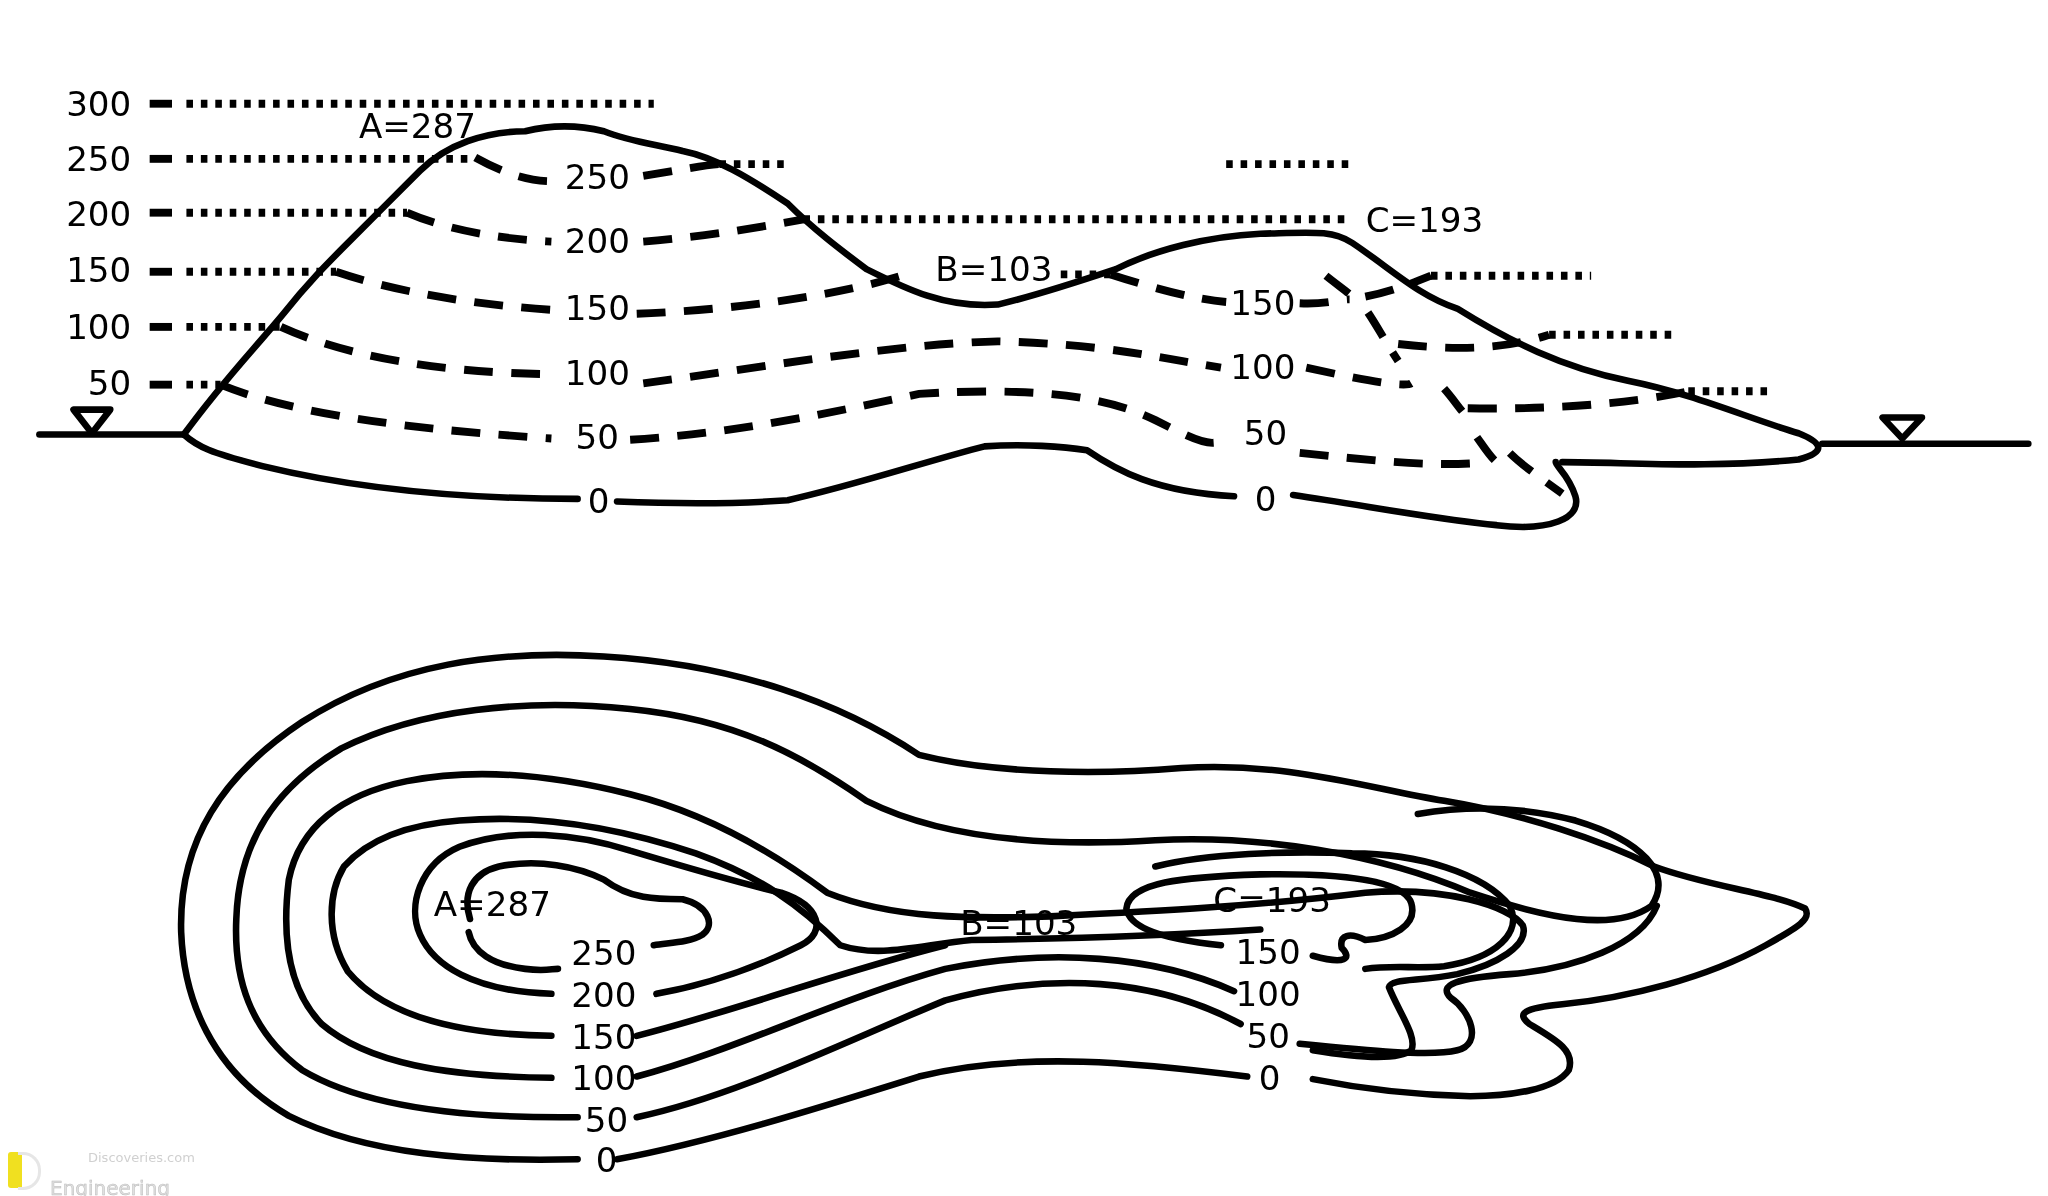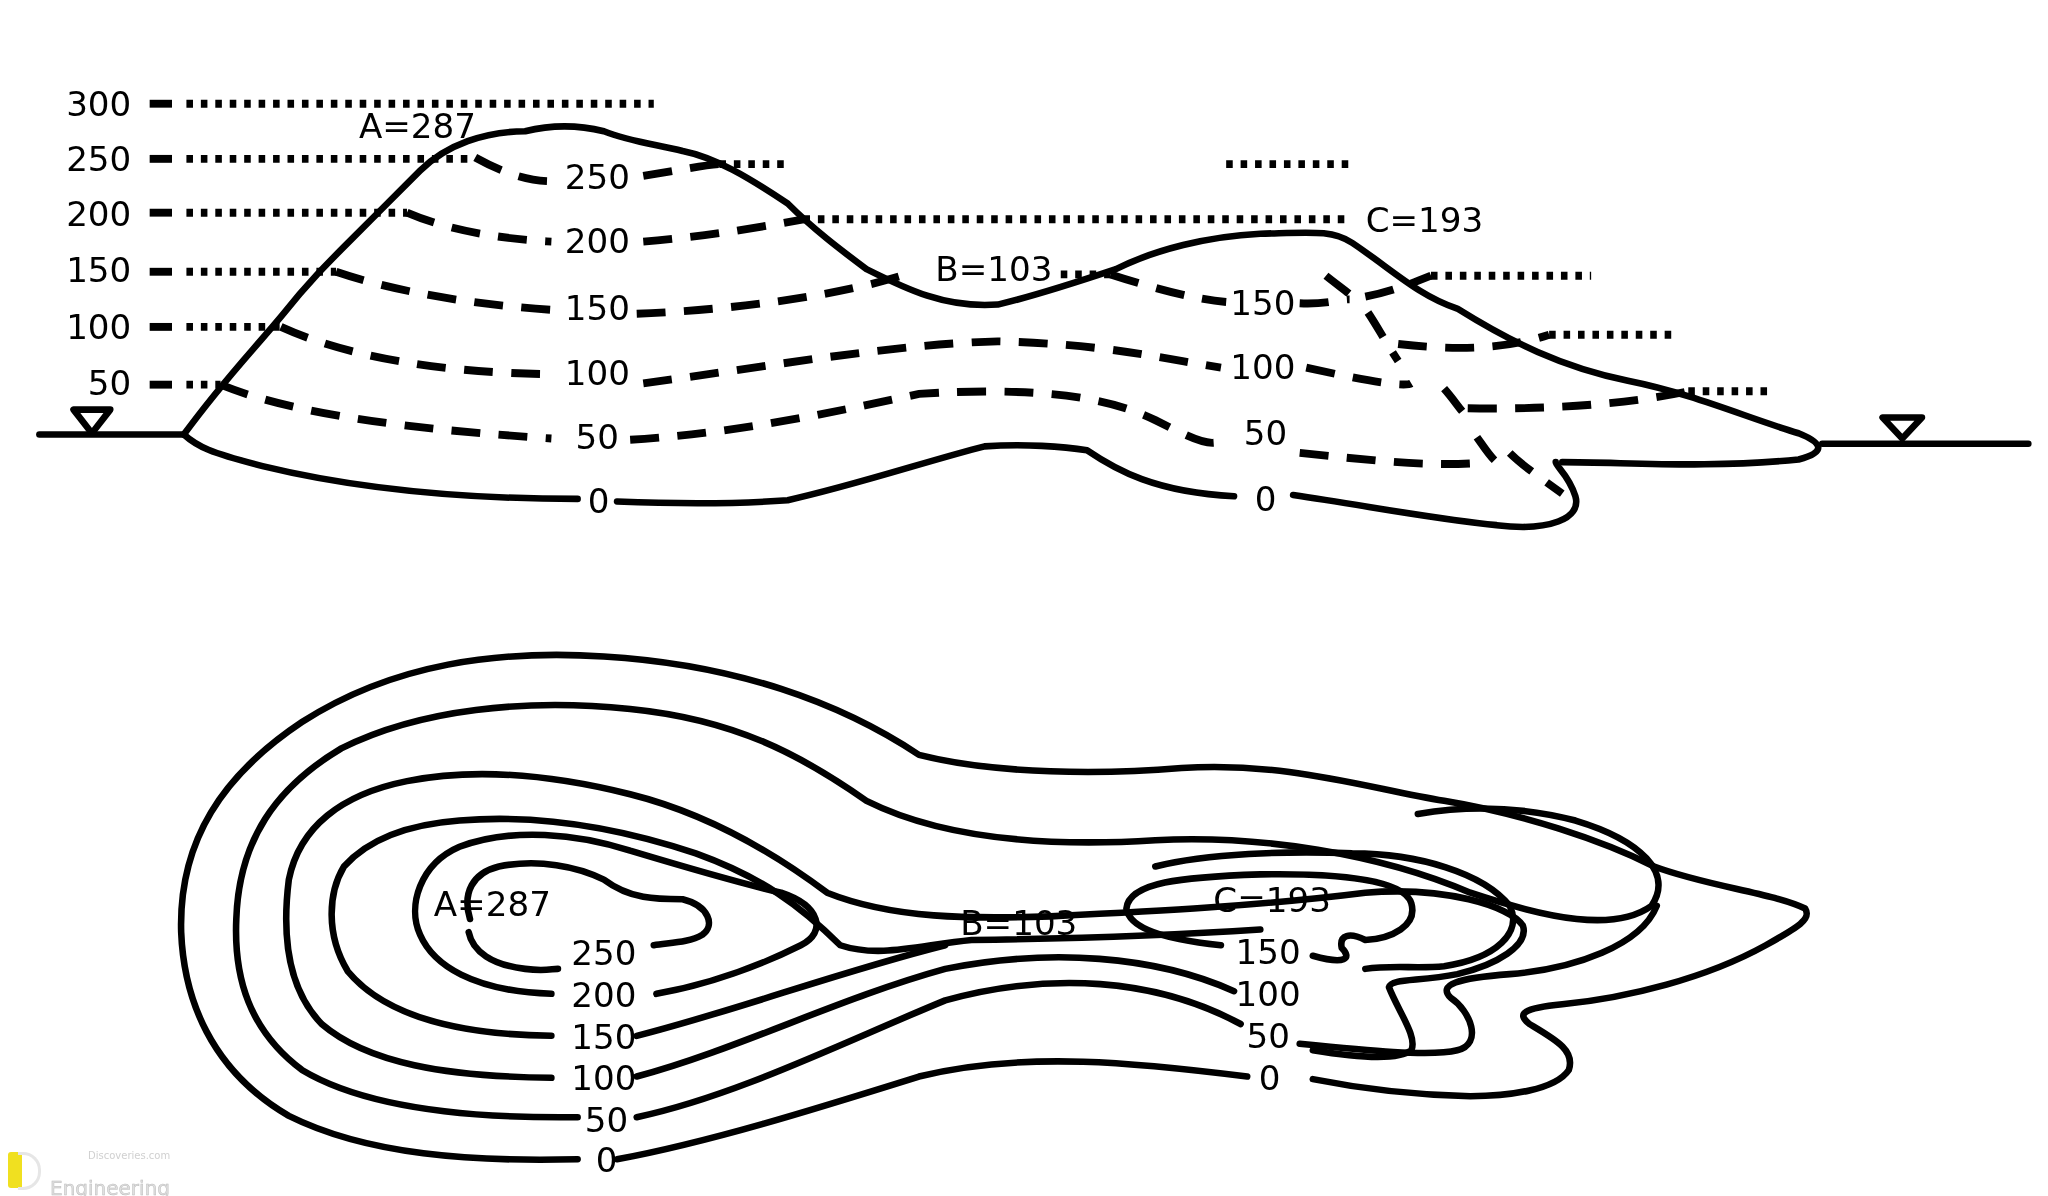--- a/index.html
+++ b/index.html
@@ -8,21 +8,21 @@
   .lbl { font-family: "DejaVu Sans", sans-serif; font-size: 26px; fill: #000; }
   .ax { font-family: "DejaVu Sans", sans-serif; font-size: 26px; fill: #000; }
   .solid { fill: none; stroke: #000; stroke-width: 5; stroke-linecap: round; stroke-linejoin: round; }
   .dash { fill: none; stroke: #000; stroke-width: 6; stroke-dasharray: 22 14; }
   .dot { fill: none; stroke: #000; stroke-width: 6; stroke-dasharray: 5 6; }
   .tick { stroke: #000; stroke-width: 6; }
   .wm { position: absolute; left: 4px; top: 1148px; width: 220px; height: 44px; }
   .wm-logo { position: absolute; left: 4px; top: 4px; width: 32px; height: 36px; }
   .wm-logo .e { position:absolute; left:0; top:0; width:14px; height:36px; background:#f0e020; border-radius:3px 0 0 3px; }
   .wm-logo .d { position:absolute; left:10px; top:0; width:20px; height:32px; border:3px solid #e6e6e6; border-left:none; border-radius:0 18px 18px 0; }
-  .wm-top { position:absolute; left:84px; top:2px; font-size:10px; color:#d0d0d0; font-family:"DejaVu Sans", sans-serif; }
+  .wm-top { position:absolute; left:84px; top:2px; font-size:13px; color:#d0d0d0; font-family:"DejaVu Sans", sans-serif; }
   .wm-bot { position:absolute; left:46px; top:28px; font-size:20px; color:#e0e0e0; font-family:"DejaVu Sans", sans-serif; -webkit-text-stroke: 0.5px #bbb; }
 </style>
 </head>
 <body>
 
 <svg id="diagram" viewBox="0 0 1560 911" xmlns="http://www.w3.org/2000/svg">
 
   <g>
 
     <g>

